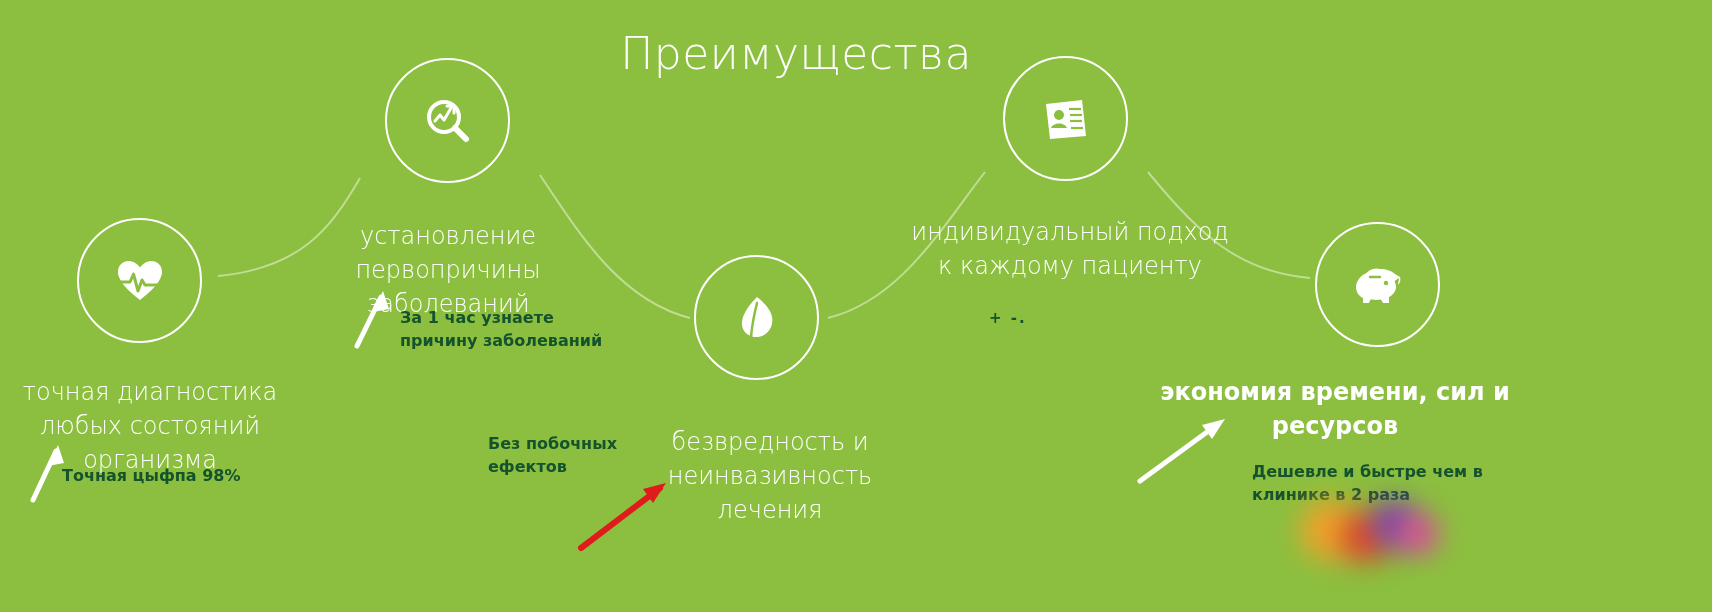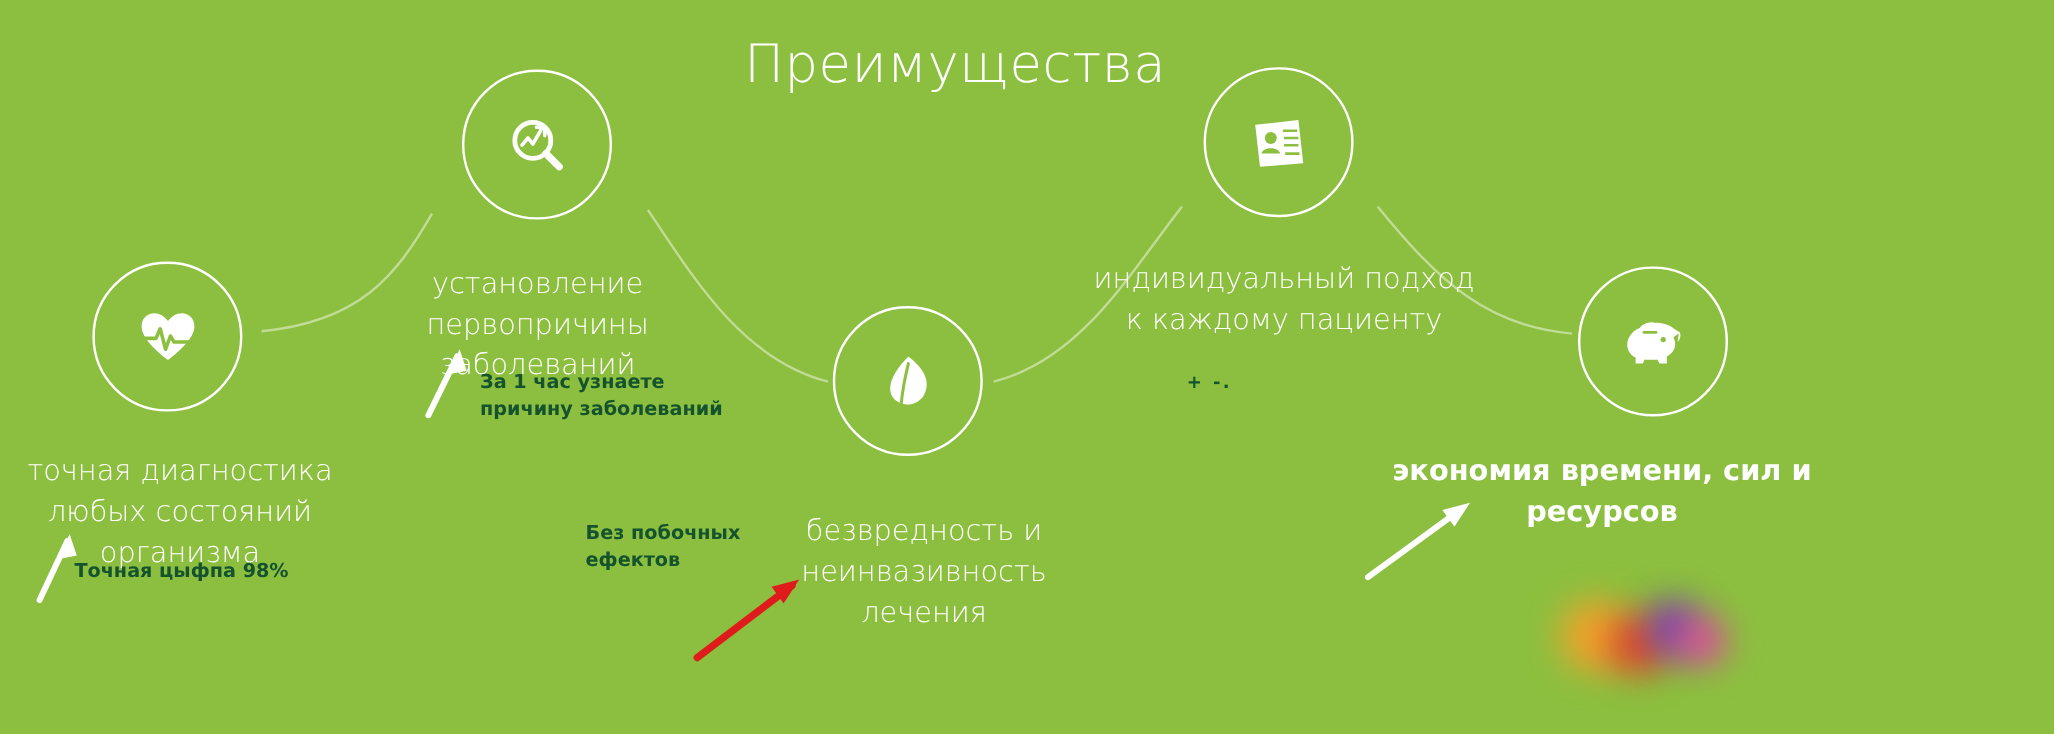--- a/index.html
+++ b/index.html
@@ -145,20 +145,21 @@
     <span>
       <svg width="48" height="42" viewBox="0 0 48 42" aria-hidden="true">
         <path d="M16 8 C 7 10 2 17 2 23 C 2 28 5 32 9 34 L 9 39 L 15 39 L 16.5 35.5 C 19 36 24 36 27 35.5 L 29 39 L 35 39 L 35 33 C 39 31 42 27 42 23 C 42 21 41.5 19 40.5 17 L 45 14 L 44 21 C 46 19 47 16 46 13 L 41 10 C 38 7 32 5 26 5 C 23 5 19 6 16 8 Z" fill="#ffffff"></path>
         <circle cx="32" cy="19" r="2.2" fill="#8cbf3f"></circle>
         <path d="M13 11 C 16 6 23 5 26 7" fill="none" stroke="#ffffff" stroke-width="3" stroke-linecap="round"></path>
         <path d="M16 13 H 26" stroke="#8cbf3f" stroke-width="2.4" stroke-linecap="round"></path>
       </svg>
     </span>
   </div>
   <div class="node-label" style="left:1160px; top:375px; width:350px;font-weight:bold;">экономия времени, сил и ресурсов</div>
+  <div class="note" style="left:1252px; top:460px; width:240px;">Дешевле и быстре чем в клинике в 2 раза</div>
 
   <svg id="arrow-svg" viewBox="0 0 1712 612">
     <g>
       <path d="M33 500 L 56 451" stroke="#ffffff" stroke-width="5" stroke-linecap="round" fill="none"></path>
       <path d="M58 445 L 48 466 L 64 463 Z" fill="#ffffff"></path>
     </g>
     <g>
       <path d="M357 346 L 381 297" stroke="#ffffff" stroke-width="5" stroke-linecap="round" fill="none"></path>
       <path d="M383 291 L 373 312 L 389 309 Z" fill="#ffffff"></path>
     </g>

